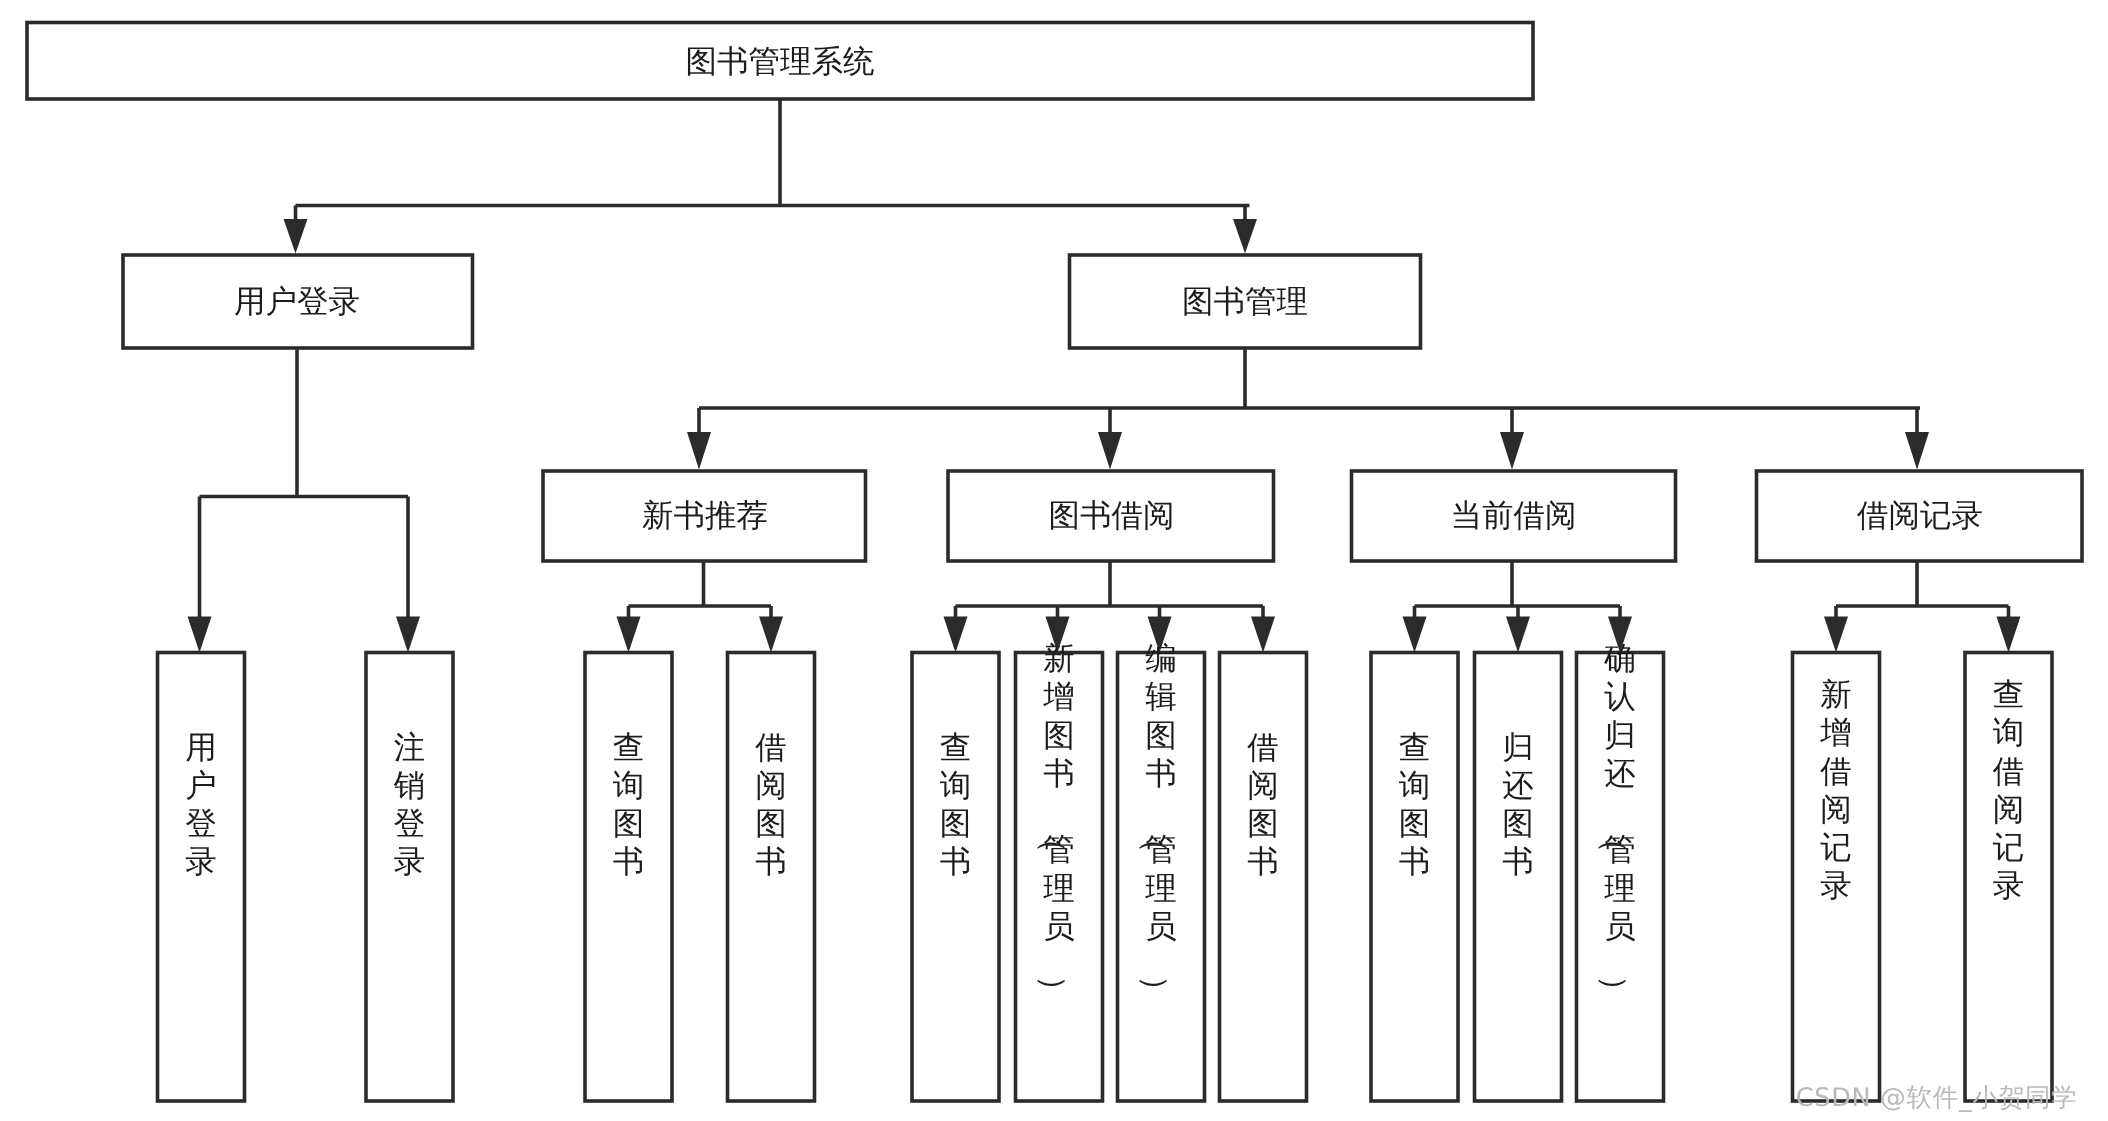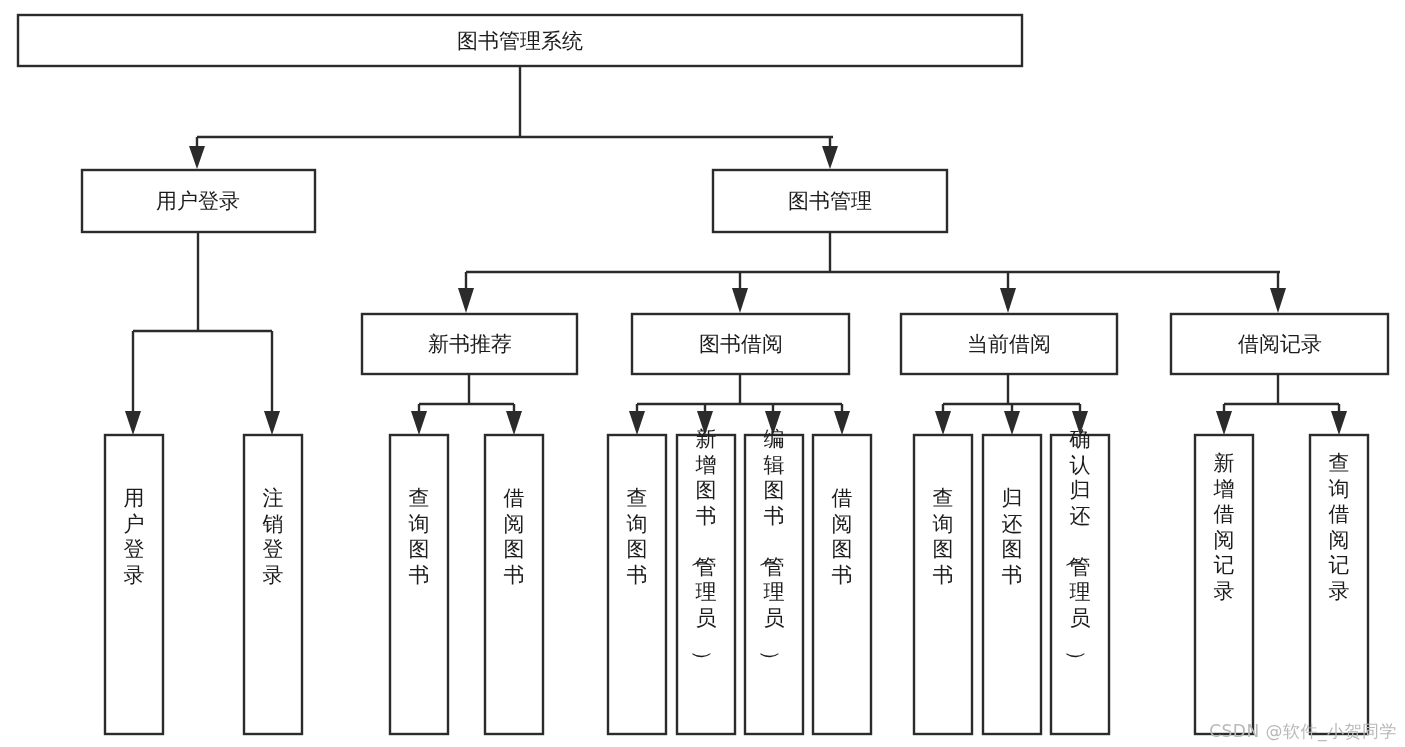--- a/index.html
+++ b/index.html
@@ -50,21 +50,21 @@
     dominant-baseline: middle;
   }
   .node-label-v {
     font-family: "DejaVu Sans", "Liberation Sans", sans-serif;
     font-size: 21px;
     fill: #1c1c1c;
     text-anchor: middle;
   }
   .watermark {
     position: absolute;
-    right: 8px;
+    right: 20px;
     bottom: 4px;
     font-family: "DejaVu Sans", "Liberation Sans", sans-serif;
     font-size: 17px;
     color: #b9b9b9;
     letter-spacing: 0.5px;
     white-space: nowrap;
     user-select: none;
   }
 </style>
 </head>

